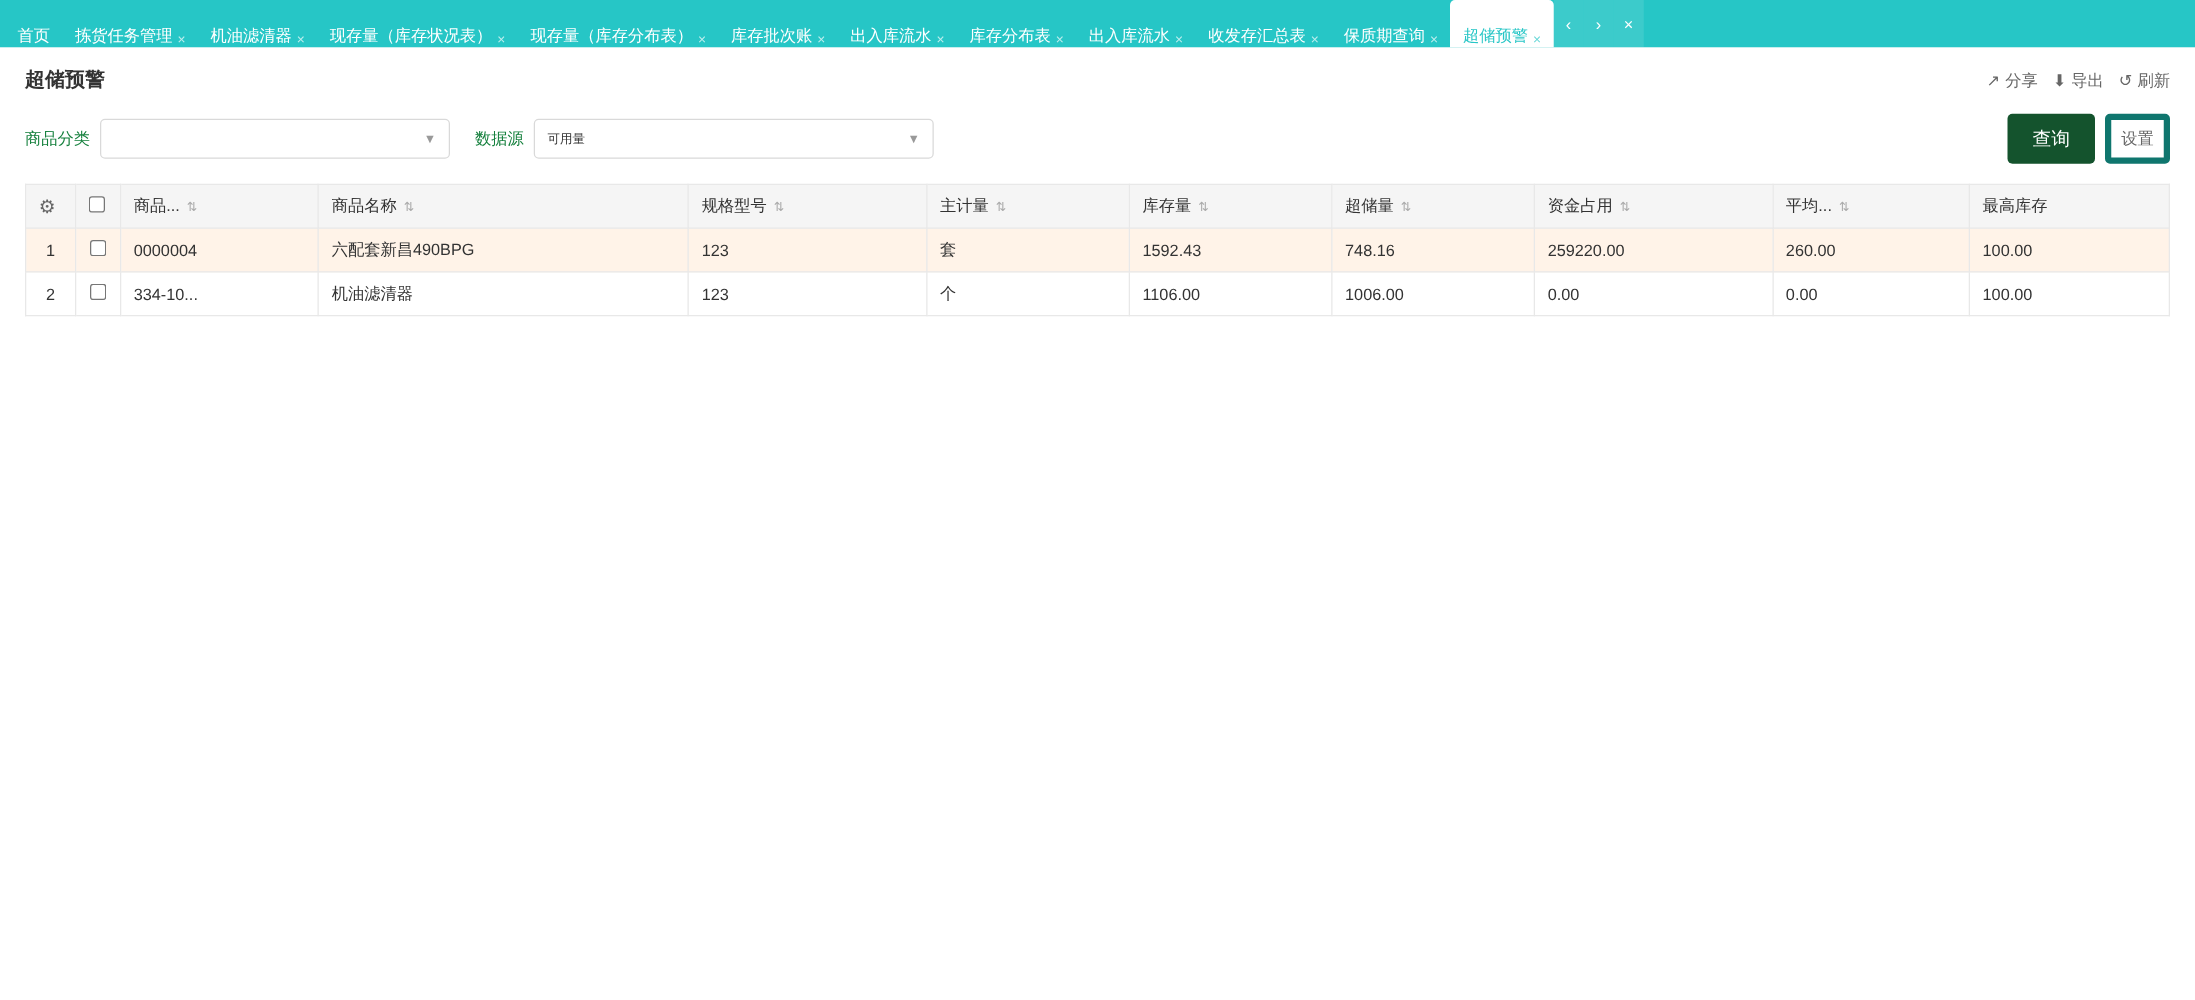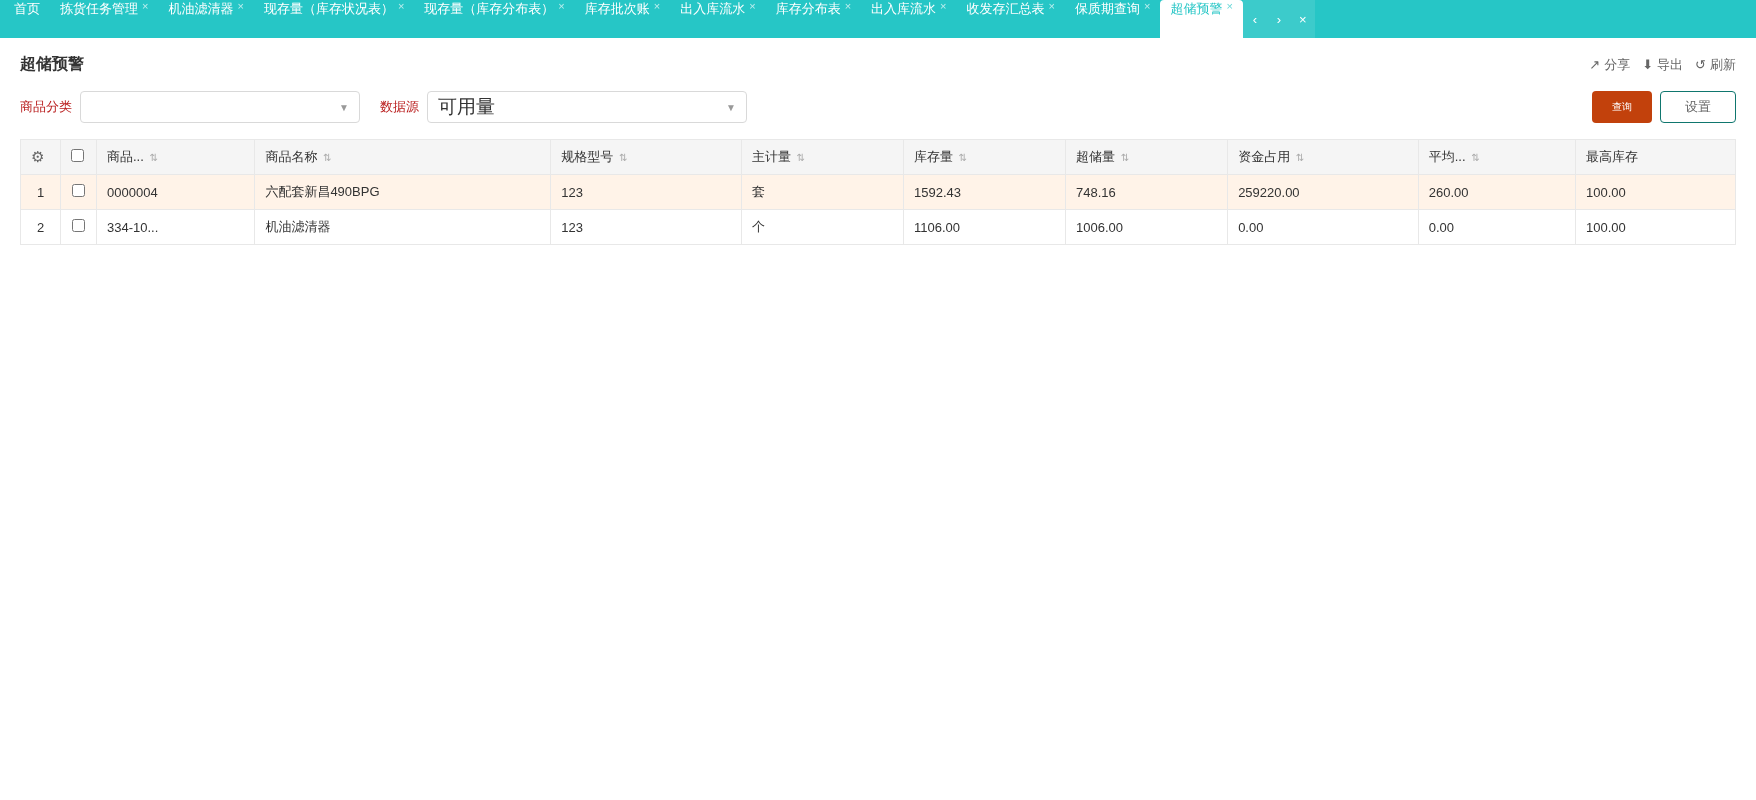--- a/index.html
+++ b/index.html
@@ -10,21 +10,21 @@
       display: flex;
       align-items: center;
       background: #26c6c6;
       height: 38px;
       padding: 0 4px;
       overflow: hidden;
       white-space: nowrap;
     }
     .top-nav .nav-item {
       display: inline-flex;
-      align-items: flex-start;
+      align-items: flex-end;
       padding: 0 10px;
       height: 38px;
       color: #fff;
       font-size: 13px;
       cursor: pointer;
       flex-shrink: 0;
     }
     .top-nav .nav-item.active {
       background: #fff;
       color: #26c6c6;
@@ -88,59 +88,59 @@
       gap: 20px;
       margin-bottom: 16px;
     }
     .filter-item {
       display: flex;
       align-items: center;
       gap: 8px;
     }
     .filter-label {
       font-size: 13px;
-      color: #b91c1c;
+      color: #15803d;
       white-space: nowrap;
     }
     .filter-select {
       display: flex;
       align-items: center;
       width: 280px;
       height: 32px;
       border: 1px solid #d9d9d9;
       border-radius: 4px;
       padding: 0 10px;
       background: #fff;
       cursor: pointer;
       justify-content: space-between;
     }
-    .filter-select-text { color: #999; font-size: 19px; }
+    .filter-select-text { color: #999; font-size: 10px; }
     .filter-select-arrow { color: #999; font-size: 10px; }
     .filter-select-wide { width: 320px; }
 
     .filter-actions {
       margin-left: auto;
       display: flex;
       gap: 8px;
     }
     .btn-query {
-      background: #c2410c;
+      background: #14532d;
       color: #fff;
       border: none;
       border-radius: 4px;
       padding: 6px 20px;
       cursor: pointer;
-      font-size: 10px;
+      font-size: 15px;
     }
     .btn-settings {
       background: #fff;
       color: #666;
-      border: 1px solid #0f766e;
+      border: 5px solid #0f766e;
       border-radius: 4px;
-      padding: 6px 24px;
+      padding: 6px 8px;
       cursor: pointer;
       font-size: 13px;
     }
 
     
     .data-table {
       width: 100%;
       border-collapse: collapse;
       font-size: 13px;
     }

